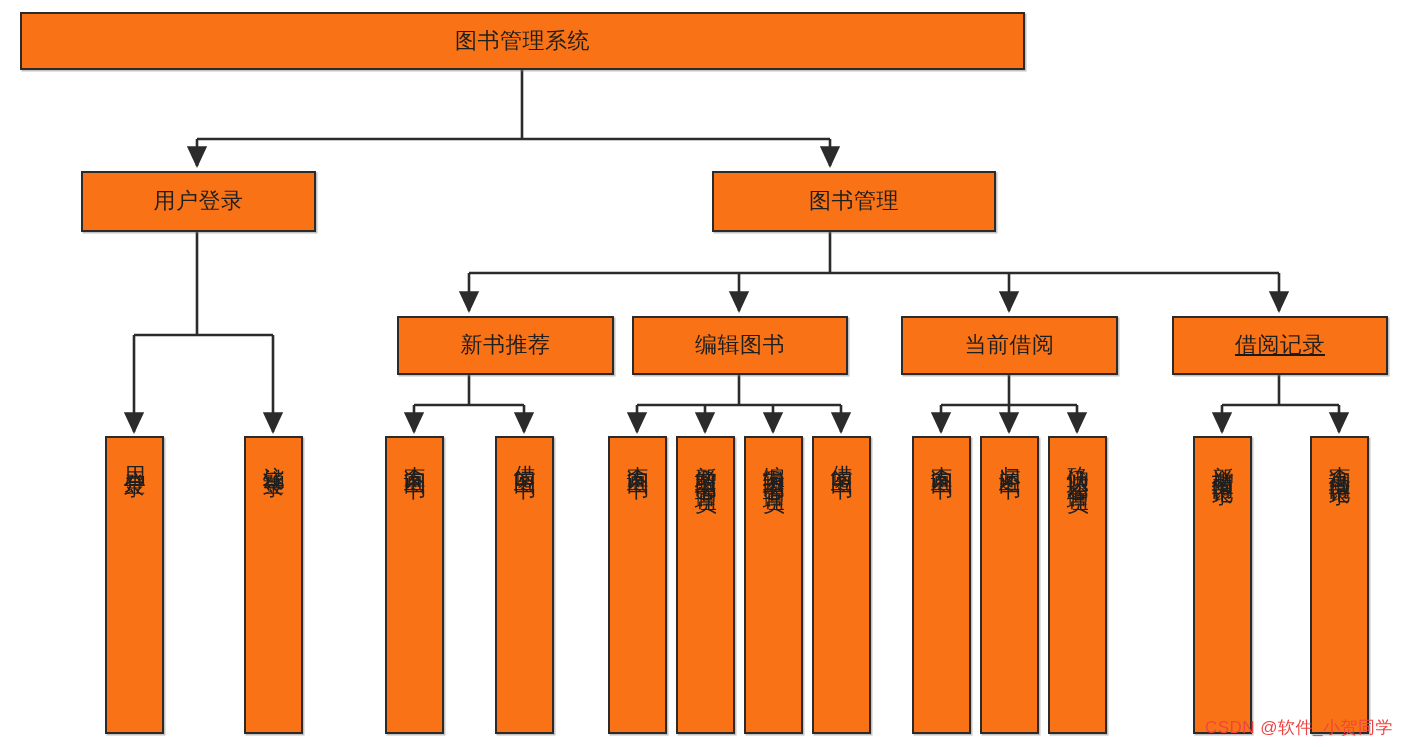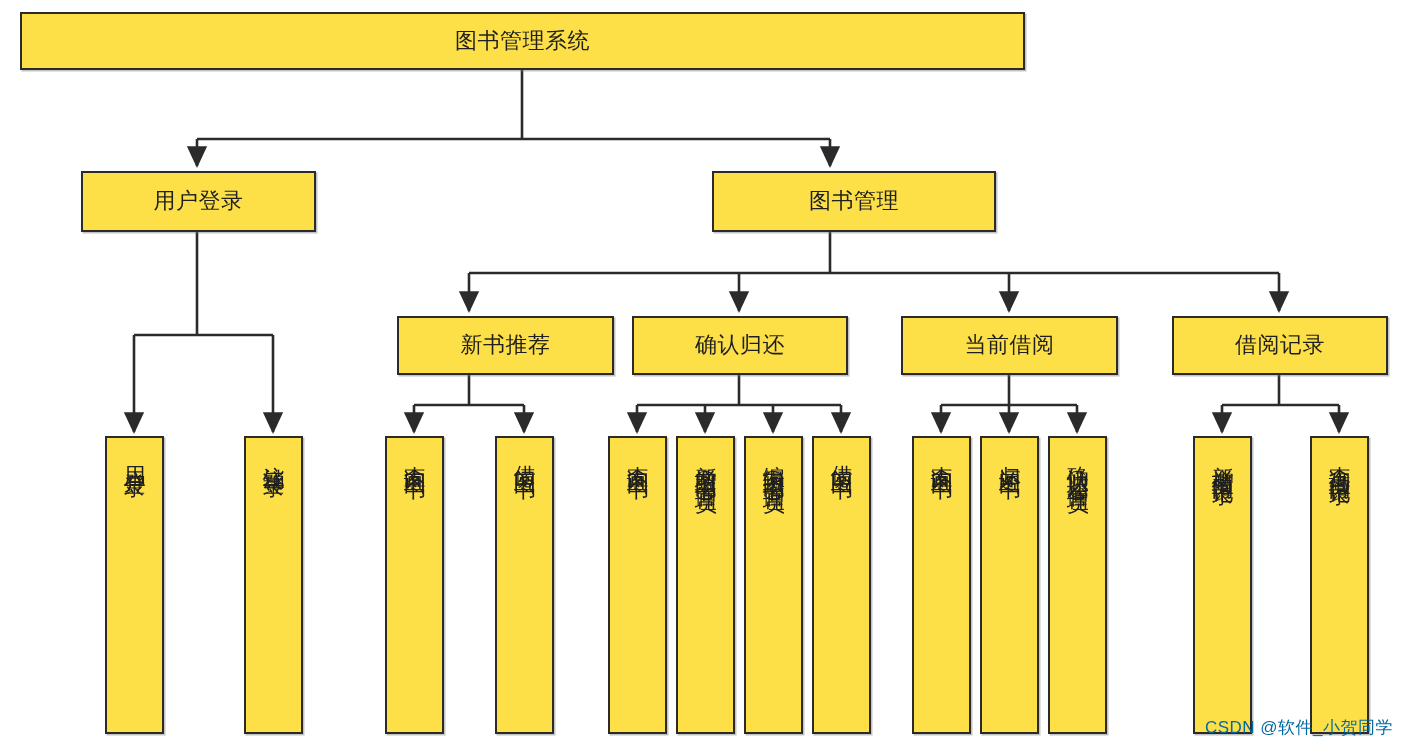--- a/index.html
+++ b/index.html
@@ -23,21 +23,21 @@
     left: 0;
     top: 0;
     width: 1405px;
     height: 747px;
     pointer-events: none;
   }
   .node {
     position: absolute;
     box-sizing: border-box;
     border: 2px solid #2b2b2b;
-    background: #fde047;
+    background: #f97316;
     display: flex;
     align-items: center;
     justify-content: center;
     box-shadow: 1.5px 1.5px 0 rgba(120,120,120,0.45);
   }
   .node .lbl {
     font-size: 22px;
     line-height: 1.12;
     letter-spacing: 0.5px;
     color: #1f1f1f;
@@ -53,21 +53,21 @@
     text-orientation: upright;
     letter-spacing: 4px;
     white-space: nowrap;
     font-size: 22px;
   }
   #watermark {
     position: absolute;
     right: 12px;
     bottom: 8px;
     font-size: 17px;
-    color: #0369a1;
+    color: #ef4444;
     letter-spacing: 0.5px;
     user-select: none;
     white-space: nowrap;
   }
 </style>
 </head>
 <body>
 
 <div id="canvas">
 
@@ -129,26 +129,26 @@
     <span class="lbl">用户登录</span>
   </div>
   <div class="node" style="left:712px; top:171px; width:284px; height:61px;">
     <span class="lbl">图书管理</span>
   </div>
 
   <div class="node" style="left:361px; top:316px; width:217px; height:59px;margin-left:36px;">
     <span class="lbl">新书推荐</span>
   </div>
   <div class="node" style="left:632px; top:316px; width:216px; height:59px;">
-    <span class="lbl">确认归还</span>
+    <span class="lbl">编辑图书</span>
   </div>
   <div class="node" style="left:901px; top:316px; width:217px; height:59px;">
     <span class="lbl">当前借阅</span>
   </div>
-  <div class="node" style="left:1172px; top:316px; width:216px; height:59px;">
+  <div class="node" style="left:1172px; top:316px; width:216px; height:59px;text-decoration:underline;">
     <span class="lbl">借阅记录</span>
   </div>
 
   <div class="node vertical" style="left:105px; top:436px; width:59px; height:298px;">
     <span class="lbl">用户登录</span>
   </div>
   <div class="node vertical" style="left:244px; top:436px; width:59px; height:298px;">
     <span class="lbl">注销登录</span>
   </div>
 

